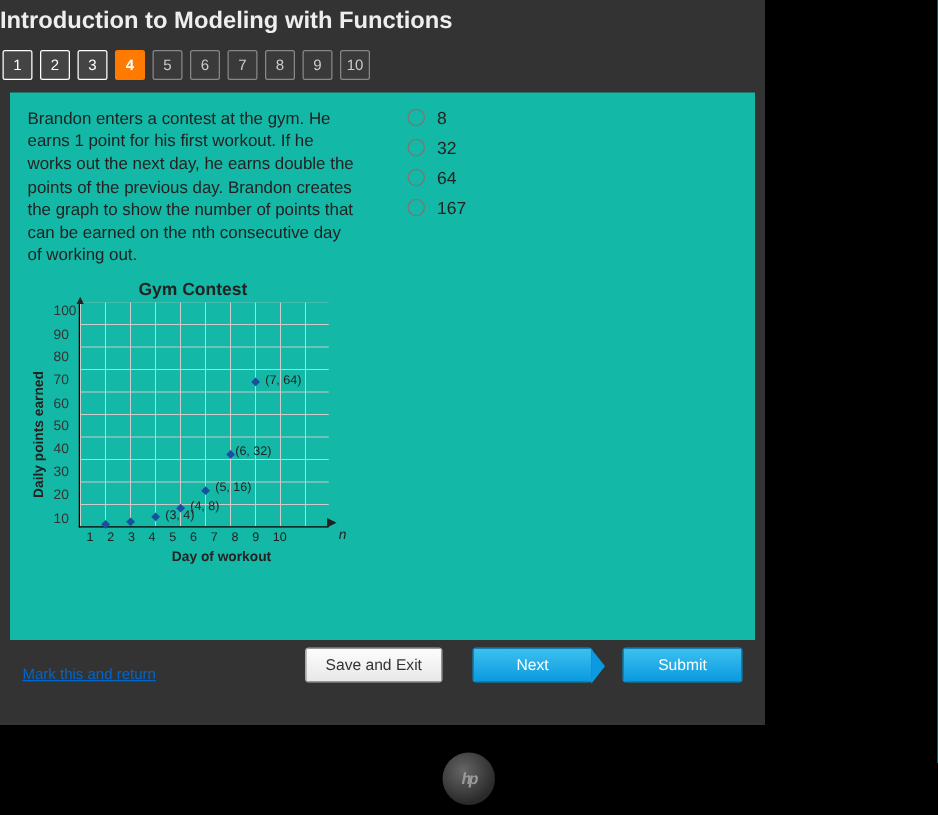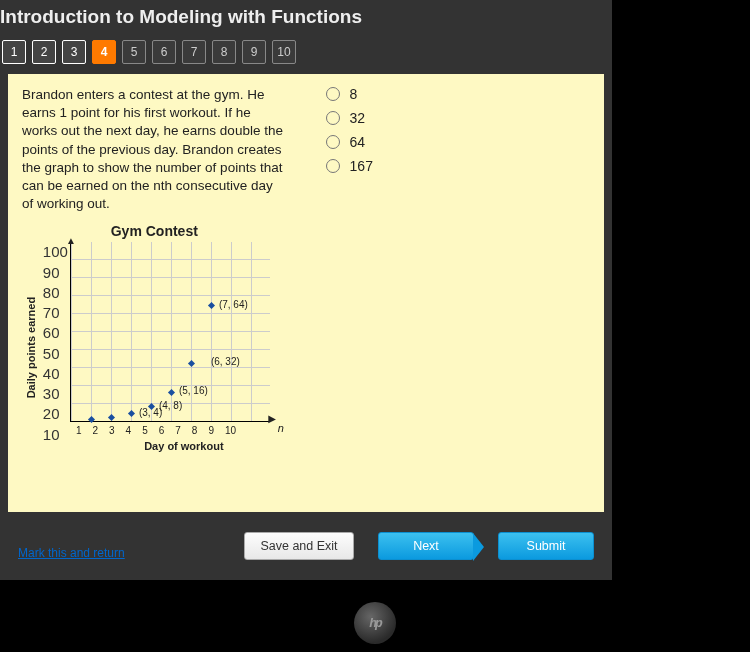--- a/index.html
+++ b/index.html
@@ -44,22 +44,22 @@
     border: 1px solid #888;
     color: #ccc;
     font-size: 12px;
     display: flex; align-items: center; justify-content: center;
     border-radius: 2px;
     background: #3a3a3a;
   }
   .qnum.done { border-color: #fff; color: #fff; background: #444; }
   .qnum.active { background: #ff7a00; border-color: #ff7a00; color: #fff; font-weight: bold;}
   .content {
-    background: #fef9c3;
-    margin: 0 8px 14px 8px;
+    background: #14b8a6;
+    margin: 0 8px 0 8px;
     height: 438px;
     display: flex;
     padding: 12px 14px;
     color: #222;
     position: relative;
     gap: 15px;
   }
   .col-left { width: 50%; padding-right: 12px; font-size: 13.5px; line-height: 1.35;}
   .col-right { width: 50%; padding-left: 8px; font-size: 14px;}
   .question { margin-bottom: 14px; line-height: 1.35;}
@@ -68,21 +68,21 @@
   .radio {
     width: 14px; height: 14px; border: 1.5px solid #777; border-radius: 50%; flex-shrink: 0;
   }
   .chart-wrap { margin-top: 8px; }
   .chart-title { text-align: center; font-size: 14px; font-weight: bold; margin-bottom: 2px;}
   .chart-body { display: flex; }
   .ylabel {
     writing-mode: vertical-rl; transform: rotate(180deg);
     font-size: 11px; font-weight: bold; text-align: center; padding: 0 2px;
   }
-  .yaxis { display: flex; flex-direction: column; justify-content: space-between; font-size: 15px; color: #333; padding: 0 2px; height: 180px;}
+  .yaxis { display: flex; flex-direction: column; justify-content: space-between; font-size: 11px; color: #333; padding: 0 2px; height: 180px;}
   .plot {
     width: 200px; height: 180px; border-left: 1.5px solid #000; border-bottom: 1.5px solid #000;
     position: relative;
     background-image:
       linear-gradient(to right, #ccc 1px, transparent 1px),
       linear-gradient(to top, #ccc 1px, transparent 1px);
     background-size: 20px 18px;
   }
   .pt {
     position: absolute; width: 5px; height: 5px; background: #1a4fa0; transform: rotate(45deg);
@@ -176,21 +176,21 @@
               <span class="nvar">n</span>
             <div class="pt" style="left: 20px; bottom: 1.8px;"></div>
                 <div class="pt" style="left: 40px; bottom: 3.6px;"></div>
                 <div class="pt" style="left: 60px; bottom: 7.2px;"></div>
                 <div class="ptlabel" style="left: 68px; bottom: 2.2px;">(3, 4)</div>
                 <div class="pt" style="left: 80px; bottom: 14.4px;"></div>
                 <div class="ptlabel" style="left: 88px; bottom: 9.4px;">(4, 8)</div>
                 <div class="pt" style="left: 100px; bottom: 28.8px;"></div>
                 <div class="ptlabel" style="left: 108px; bottom: 23.8px;">(5, 16)</div>
                 <div class="pt" style="left: 120px; bottom: 57.6px;"></div>
-                <div class="ptlabel" style="left: 140px; bottom: 52.6px;">(6, 32)</div>
+                <div class="ptlabel" style="left: 124px; bottom: 52.6px;">(6, 32)</div>
                 <div class="pt" style="left: 140px; bottom: 115.2px;"></div>
                 <div class="ptlabel" style="left: 148px; bottom: 110.2px;">(7, 64)</div>
               </div>
             <div class="xaxis" id="xaxis">
                 <span>1</span>
                 <span>2</span>
                 <span>3</span>
                 <span>4</span>
                 <span>5</span>
                 <span>6</span>

